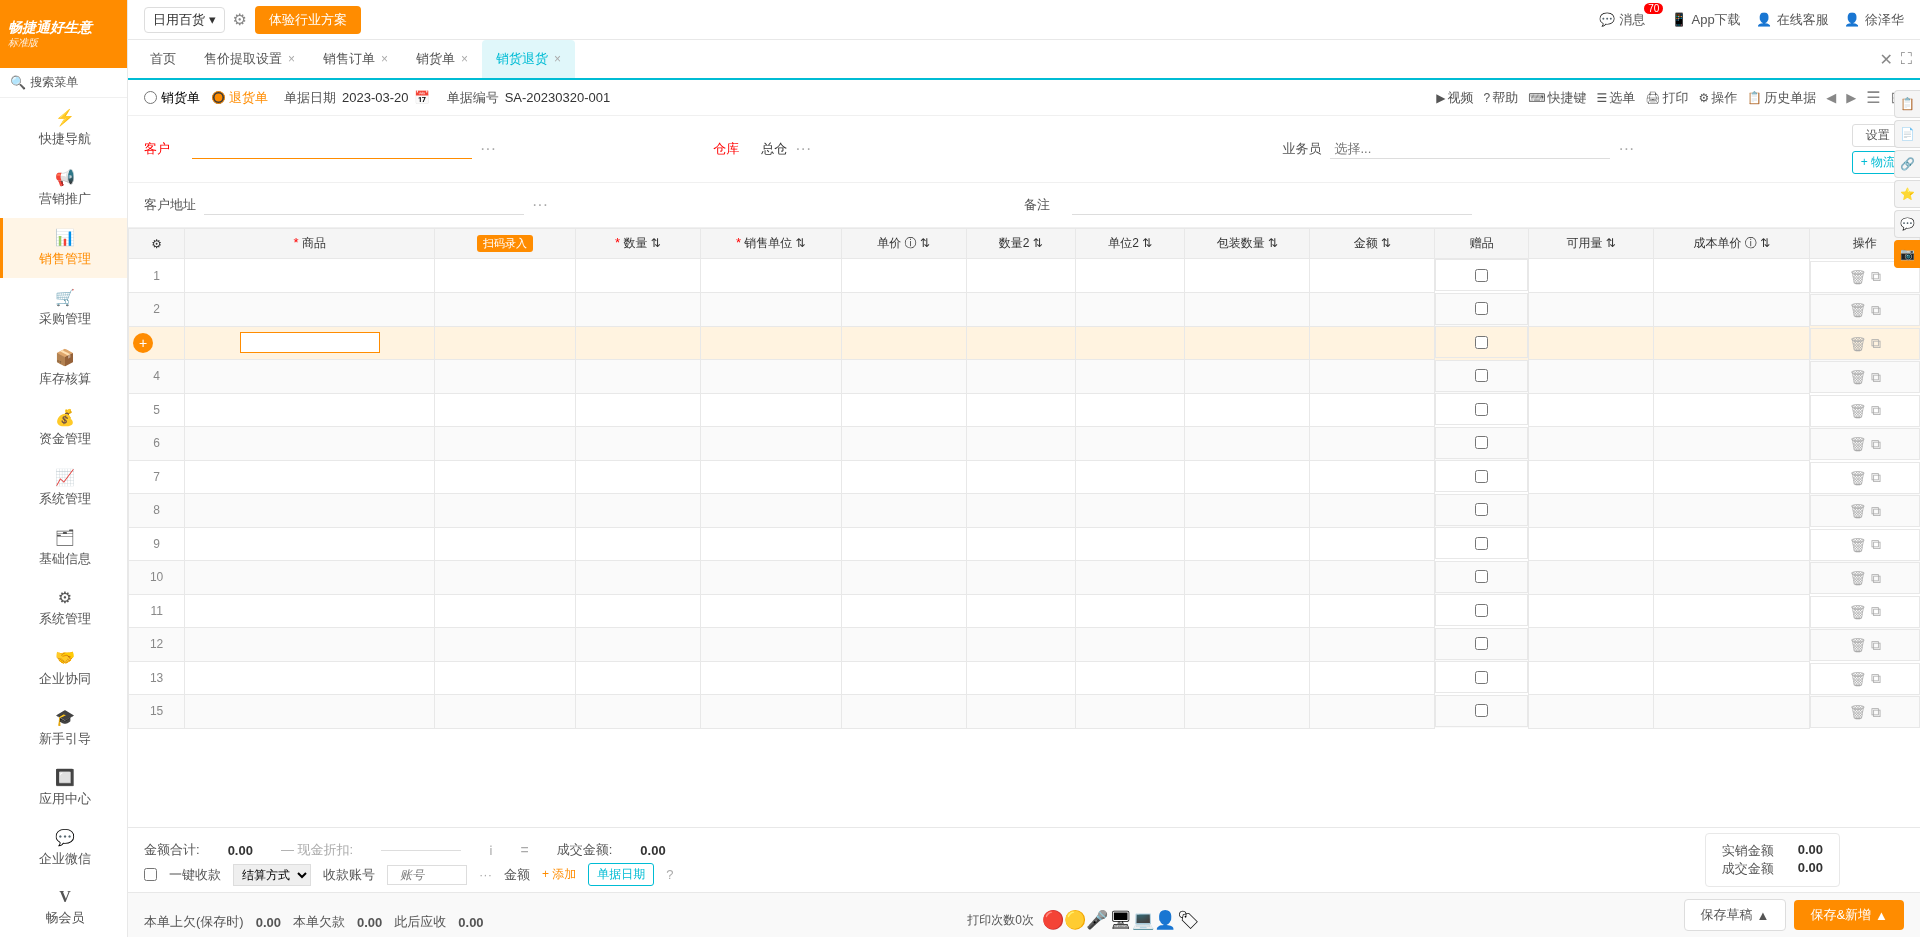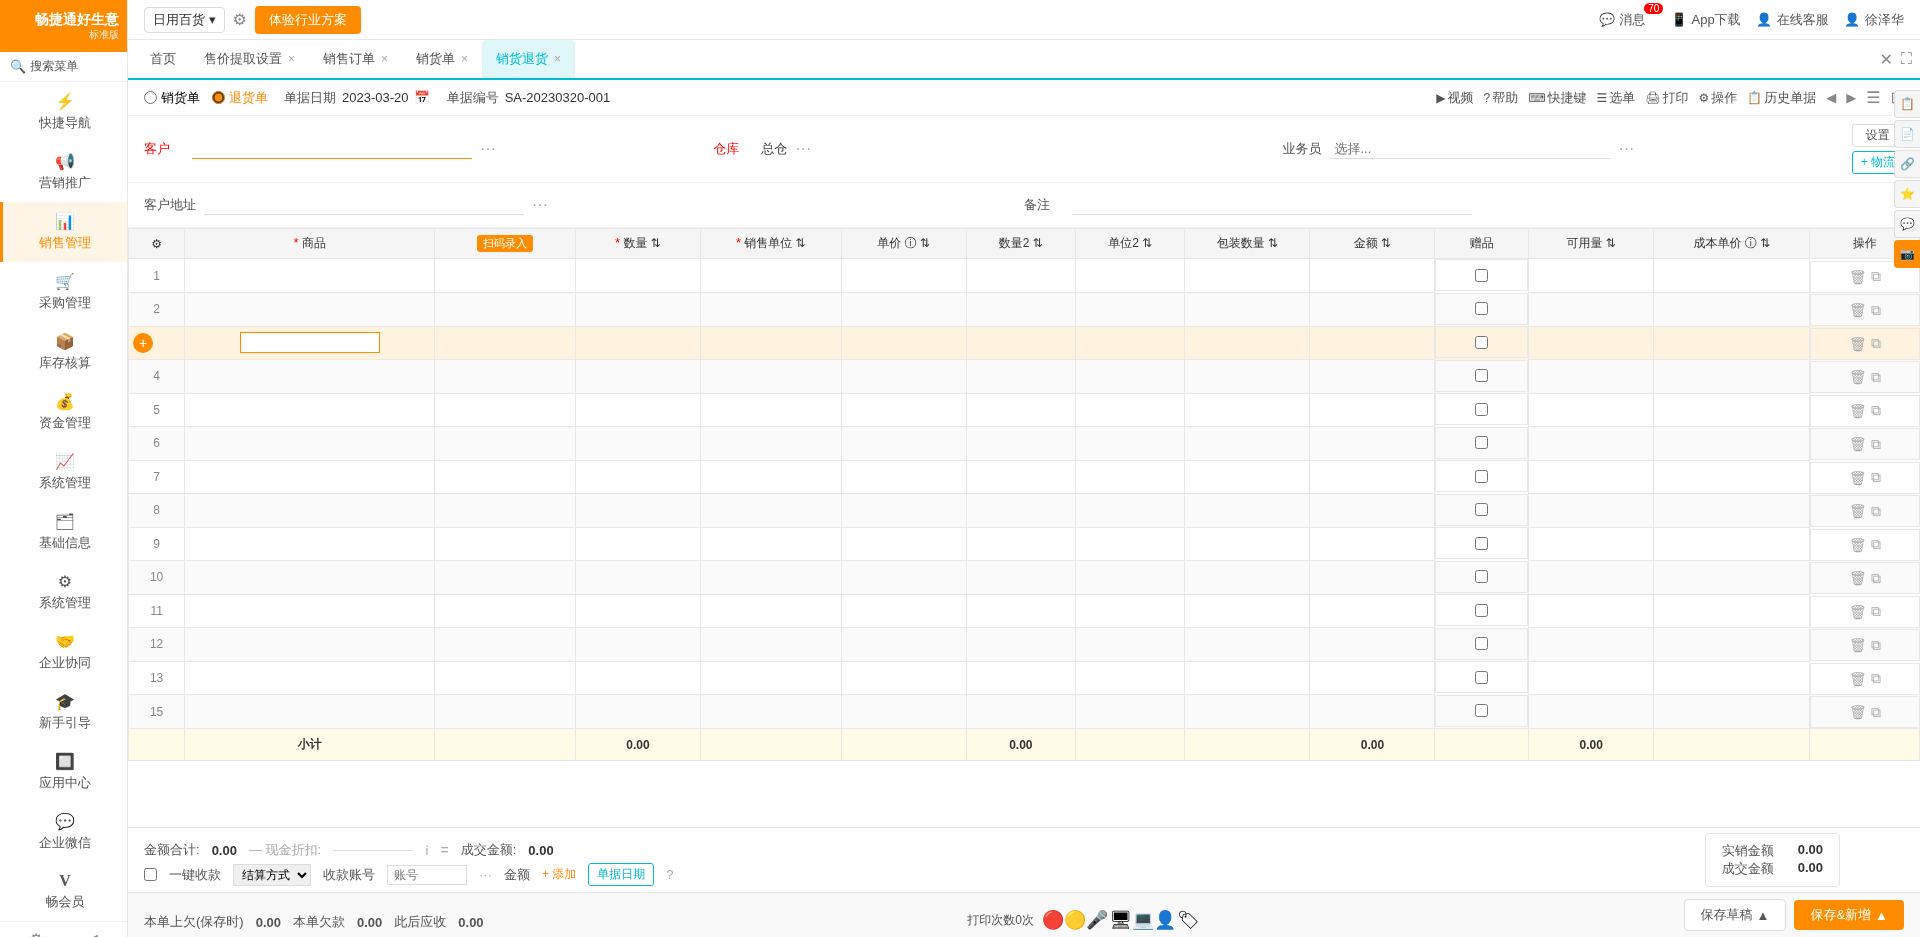--- a/index.html
+++ b/index.html
@@ -1,20 +1,20 @@
 <!DOCTYPE html>
 <html><head>
   <meta charset="utf-8">
   <style>
     * { box-sizing: border-box; margin: 0; padding: 0; font-family: 'Microsoft YaHei', Arial, sans-serif; font-size: 13px; }
     body { display: flex; height: 937px; overflow: hidden; background: #f0f2f5; }
 
     
     .sidebar { width: 128px; background: #fff; display: flex; flex-direction: column; border-right: 1px solid #e8e8e8; flex-shrink: 0; }
-    .sidebar-logo { background: #ff8c00; padding: 10px 8px; display: flex; flex-direction: column; align-items: flex-end; color: white; font-size: 12px; }
+    .sidebar-logo { background: #ff8c00; padding: 18px 8px; display: flex; flex-direction: column; align-items: flex-start; color: white; font-size: 12px; font-style: italic; }
     .sidebar-logo .logo-text { font-size: 14px; font-weight: bold; line-height: 1.3; text-align: center; }
     .sidebar-logo .logo-sub { font-size: 10px; color: rgba(255,255,255,0.85); }
     .sidebar-search { display: flex; align-items: center; padding: 6px 10px; cursor: pointer; color: #555; border-bottom: 1px solid #f0f0f0; }
     .sidebar-item { display: flex; flex-direction: column; align-items: center; padding: 10px 4px; cursor: pointer; color: #555; font-size: 12px; border-left: 3px solid transparent; }
     .sidebar-item.active { background: #fff5e6; color: #ff8c00; border-left: 3px solid #ff8c00; }
     .sidebar-item .icon { font-size: 16px; margin-bottom: 3px; }
     .sidebar-bottom { margin-top: auto; display: flex; justify-content: space-around; padding: 8px; border-top: 1px solid #eee; }
     .sidebar-bottom-btn { cursor: pointer; font-size: 16px; color: #888; }
 
     
@@ -68,21 +68,21 @@
     .scan-input-btn { background: #ff8c00; color: white; border: none; border-radius: 3px; padding: 1px 6px; font-size: 11px; cursor: pointer; }
     .checkbox-cell { display: flex; justify-content: center; align-items: center; }
     .action-cell { display: flex; justify-content: center; align-items: center; gap: 4px; }
     .action-icon { cursor: pointer; color: #aaa; font-size: 14px; }
 
     
     .summary-row td { background: #fffbe6; font-weight: bold; color: #333; }
 
     
     .footer { border-top: 1px solid #e8e8e8; padding: 6px 16px; display: flex; flex-direction: column; gap: 4px; background: #fff; }
-    .footer-row1 { display: flex; align-items: center; gap: 12px; font-size: 13px; margin-top: 7px; }
+    .footer-row1 { display: flex; align-items: center; gap: 28px; font-size: 13px; margin-top: 7px; }
     .footer-row2 { display: flex; align-items: center; gap: 12px; font-size: 12px; color: #555; }
     .footer-label { color: #555; }
     .footer-value { color: #333; font-weight: bold; }
     .footer-minus { color: #aaa; }
     .footer-equals { color: #aaa; font-size: 14px; }
     .fee-btn { background: #fff; border: 1px solid #00bcd4; color: #00bcd4; border-radius: 3px; padding: 2px 8px; cursor: pointer; font-size: 12px; }
     .checkbox-small { width: 13px; height: 13px; }
 
     
     .bottom-bar { background: #f9f9f9; border-top: 1px solid #e8e8e8; padding: 6px 16px; display: flex; align-items: flex-end; justify-content: space-between; }
@@ -612,36 +612,20 @@
                 <td class="checkbox-cell">
                   <input type="checkbox" style="">
                 </td>
                 <td></td>
                 <td></td>
                 <td class="action-cell">
                   <span class="action-icon">🗑</span>
                   <span class="action-icon">⧉</span>
                 </td>
               </tr>
-              <tr class="summary-row">
-                <td></td>
-                <td style="font-weight: bold;">小计</td>
-                <td></td>
-                <td style="font-weight: bold;">0.00</td>
-                <td></td>
-                <td></td>
-                <td style="font-weight: bold;">0.00</td>
-                <td></td>
-                <td></td>
-                <td style="font-weight: bold;">0.00</td>
-                <td></td>
-                <td style="font-weight: bold;">0.00</td>
-                <td></td>
-                <td></td>
-              </tr>
             </tbody>
         </table>
       </div>
 
       <div class="footer">
         <div class="footer-row1">
           <span class="footer-label">金额合计:</span>
           <span class="footer-value">0.00</span>
           <span class="footer-minus">— 现金折扣:</span>
           <span style="border-bottom:1px solid #ddd;min-width:80px;display:inline-block;"></span>
@@ -650,21 +634,21 @@
           <span class="footer-label">成交金额:</span>
           <span class="footer-value">0.00</span>
         </div>
         <div class="footer-row2">
           <input type="checkbox" class="checkbox-small" style="">
           <span>一键收款</span>
           <select style="border:1px solid #ddd;padding:2px 4px;font-size:12px;">
             <option>结算方式</option>
           </select>
           <span>收款账号</span>
-          <input type="text" placeholder="账号" style="border: 1px solid rgb(221, 221, 221); padding: 2px 6px; font-size: 12px; width: 80px;">
+          <input type="text" placeholder="账号" style="border: 1px solid rgb(221, 221, 221); padding: 2px 12px; font-size: 12px; width: 80px; font-style: italic;">
           <span style="cursor:pointer;color:#aaa;">···</span>
           <span>金额</span>
           <button style="background:none;border:none;color:#ff8c00;cursor:pointer;font-size:12px;">+ 添加</button>
           <button class="fee-btn">单据日期</button>
           <span style="cursor:pointer;color:#aaa;">?</span>
         </div>
       </div>
 
     </div>
 

